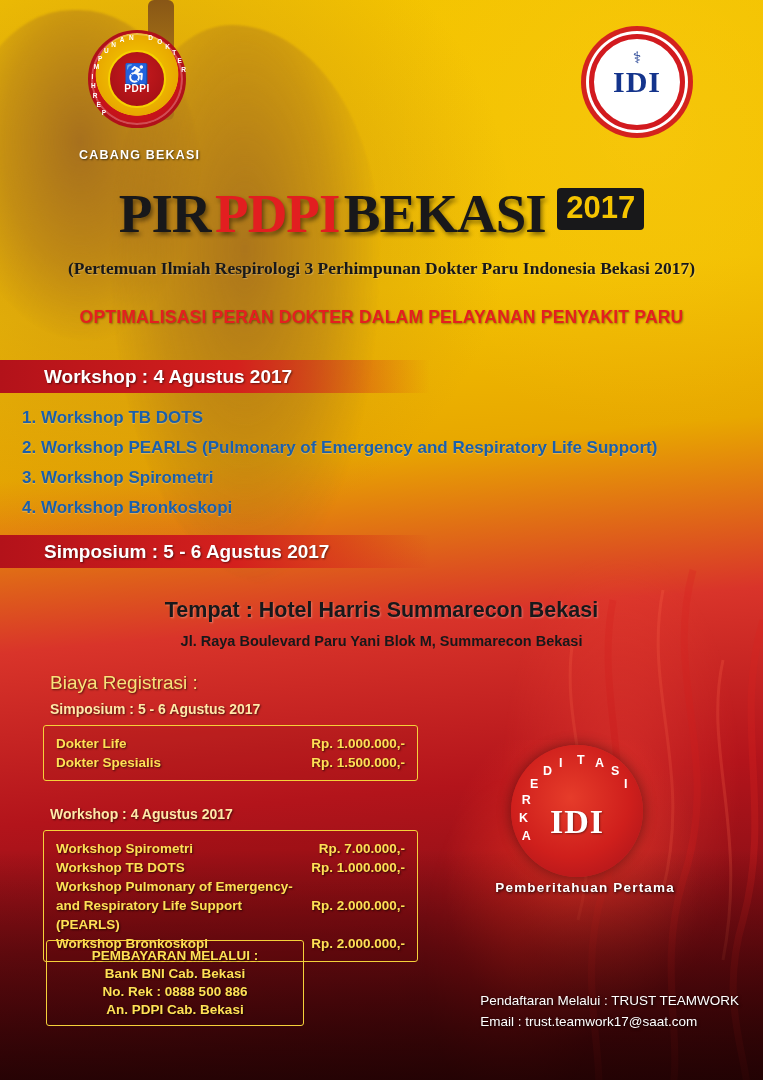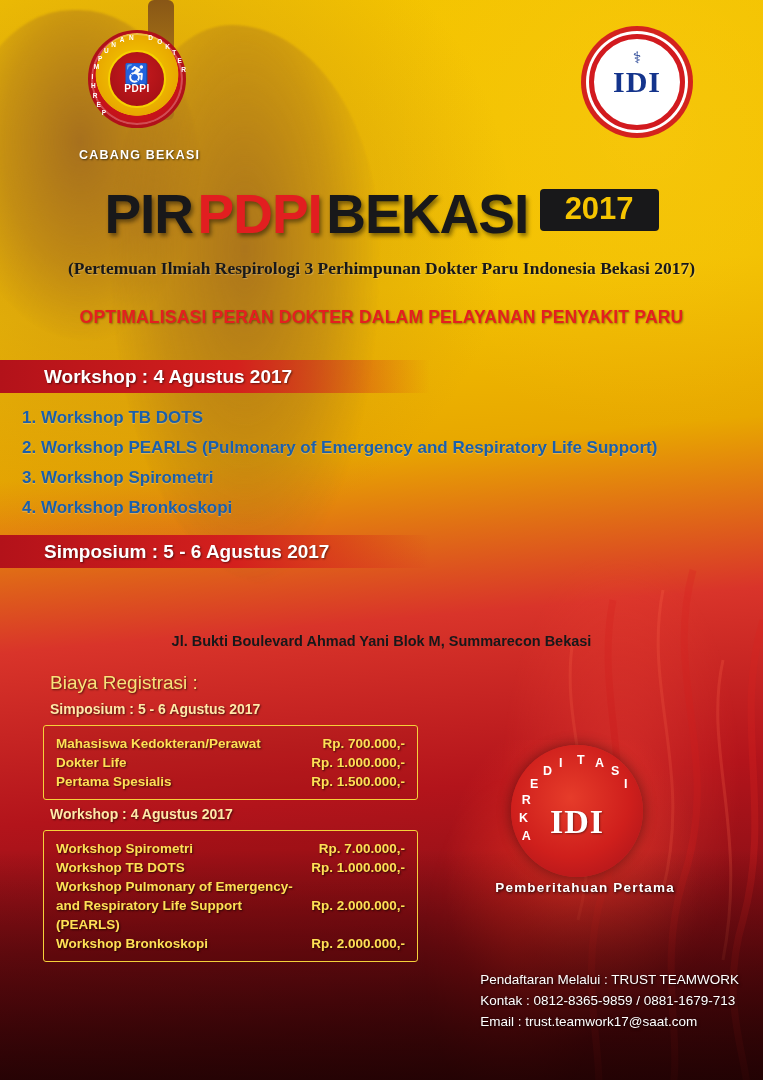--- a/index.html
+++ b/index.html
@@ -88,31 +88,31 @@
     font-size:12.5px; font-weight:bold; color:#fff; letter-spacing:1.2px;
     text-shadow: 1px 1px 2px rgba(0,0,0,.6);
   }
 
   
   .title-row {
     position:absolute; left:0; right:0; top:182px; text-align:center;
     white-space:nowrap;
   }
   .title-row .t {
-    font-family:Liberation Sans, sans-serif;
+    font-family:Liberation Serif, serif;
     font-weight:bold; font-size:55px; letter-spacing:-1px;
     text-shadow: 2px 3px 4px rgba(0,0,0,.45);
     margin-top: 13px;
   }
   .t-pir { color:#18181a; }
   .t-pdpi { color:#e21e20; }
   .t-bekasi { color:#18181a; }
   .t-year {
     display:inline-block; background:#18181a; color:#f5c400;
-    font-weight:bold; font-size:31px; padding:2px 25px 4px; border-radius:4px;
+    font-weight:bold; font-size:31px; padding:2px 9px 4px; border-radius:4px;
     vertical-align:14px; margin-left:7px;
     text-shadow:none;
   }
 
   .subtitle {
     position:absolute; left:0; right:0; top:258px; text-align:center;
     font-family:"Liberation Serif", serif;
     font-weight:bold; font-size:17.5px; color:#18181a;
     text-shadow: 1px 1px 1px rgba(255,255,255,.25);
   }
@@ -291,36 +291,33 @@
     <div>1. Workshop TB DOTS</div>
     <div>2. Workshop PEARLS (Pulmonary of Emergency and Respiratory Life Support)</div>
     <div>3. Workshop Spirometri</div>
     <div>4. Workshop Bronkoskopi</div>
   </div>
 
   <div class="banner simposium">
     <span>Simposium : 5 - 6 Agustus 2017</span>
   </div>
 
-  <div class="venue-sub">Jl. Bukti Boulevard Ahmad Yani Blok M, Summarecon Bekasi</div>
+  <div class="venue">Tempat : Hotel Harris Summarecon Bekasi</div>
+  <div class="venue-sub">Jl. Raya Boulevard Paru Yani Blok M, Summarecon Bekasi</div>
 
   <div class="reg-title">Biaya Registrasi :</div>
   <div class="reg-sub1">Simposium : 5 - 6 Agustus 2017</div>
 
   <div class="price-box one">
     <div class="price-row">
-      <span class="lbl">Mahasiswa Kedokteran/Perawat</span>
-      <span class="val">Rp.   700.000,-</span>
-    </div>
-    <div class="price-row">
       <span class="lbl">Dokter Life</span>
       <span class="val">Rp. 1.000.000,-</span>
     </div>
     <div class="price-row">
-      <span class="lbl">Pertama Spesialis</span>
+      <span class="lbl">Dokter Spesialis</span>
       <span class="val">Rp. 1.500.000,-</span>
     </div>
   </div>
 
   <div class="reg-sub2">Workshop : 4 Agustus 2017</div>
 
   <div class="price-box two">
     <div class="price-row">
       <span class="lbl">Workshop Spirometri</span>
       <span class="val">Rp.   7.00.000,-</span>
@@ -335,20 +332,26 @@
     <div class="price-row">
       <span class="lbl">and Respiratory Life Support (PEARLS)</span>
       <span class="val">Rp. 2.000.000,-</span>
     </div>
     <div class="price-row">
       <span class="lbl">Workshop Bronkoskopi</span>
       <span class="val">Rp. 2.000.000,-</span>
     </div>
   </div>
 
+  <div class="pay-box">
+    <div>PEMBAYARAN MELALUI :</div>
+    <div>Bank BNI Cab. Bekasi</div>
+    <div>No. Rek : 0888 500 886</div>
+    <div>An. PDPI Cab. Bekasi</div>
+  </div>
 
 
   <div class="seal">
     <div class="disc"></div>
     <div class="arc">
       <span style="transform:rotate(-108deg) translate(0,-58px) rotate(108deg)">A</span>
       <span style="transform:rotate(-90deg) translate(0,-58px) rotate(90deg)">K</span>
       <span style="transform:rotate(-72deg) translate(0,-58px) rotate(72deg)">R</span>
       <span style="transform:rotate(-54deg) translate(0,-58px) rotate(54deg)">E</span>
       <span style="transform:rotate(-36deg) translate(0,-58px) rotate(36deg)">D</span>
@@ -357,17 +360,16 @@
       <span style="transform:rotate(18deg) translate(0,-58px) rotate(-18deg)">A</span>
       <span style="transform:rotate(36deg) translate(0,-58px) rotate(-36deg)">S</span>
       <span style="transform:rotate(54deg) translate(0,-58px) rotate(-54deg)">I</span>
     </div>
     <div class="idi-word">IDI</div>
   </div>
   <div class="seal-caption">Pemberitahuan Pertama</div>
 
   <div class="contact">
     <div>Pendaftaran Melalui : TRUST TEAMWORK</div>
-    <div>Kontak : 0812-8365-9859 / 0881-1679-713</div>
     <div>Email : trust.teamwork17@saat.com</div>
   </div>
 
 </div>
 
 </body></html>

